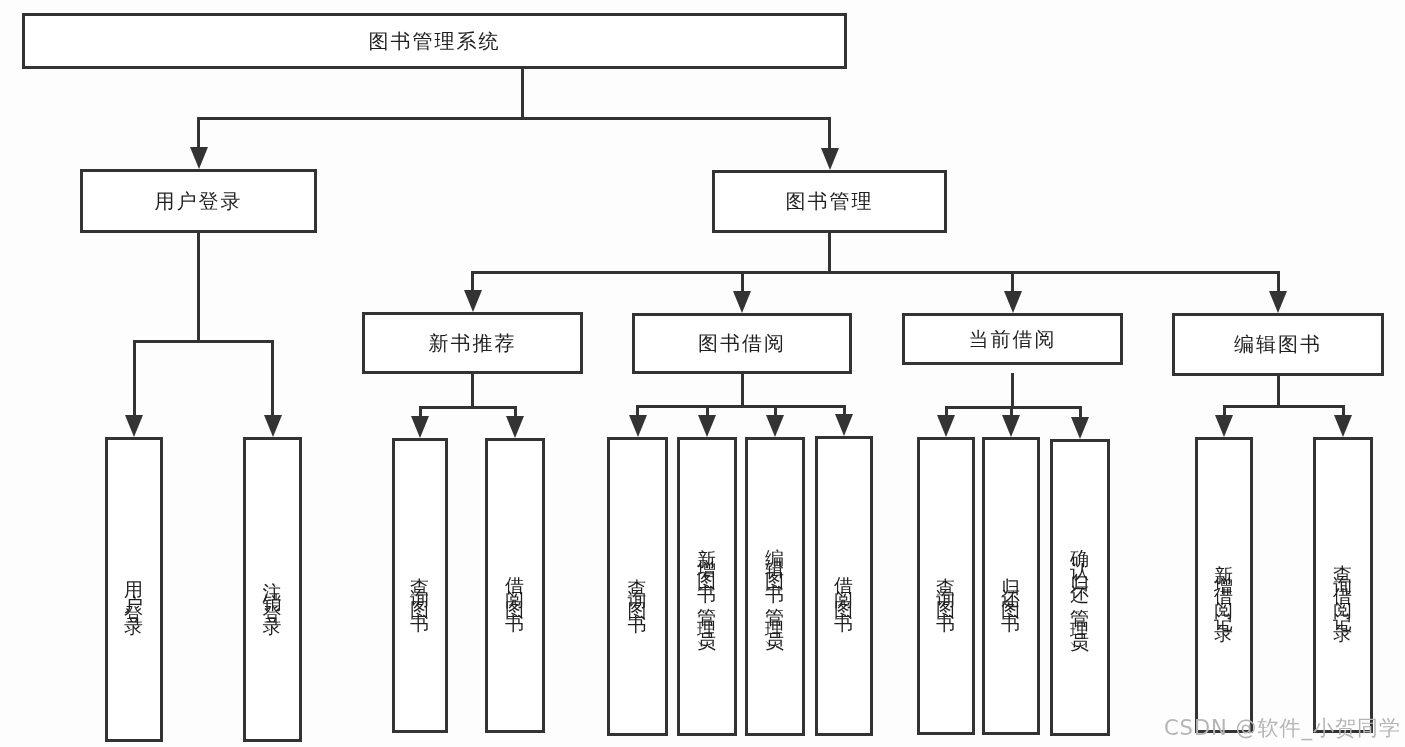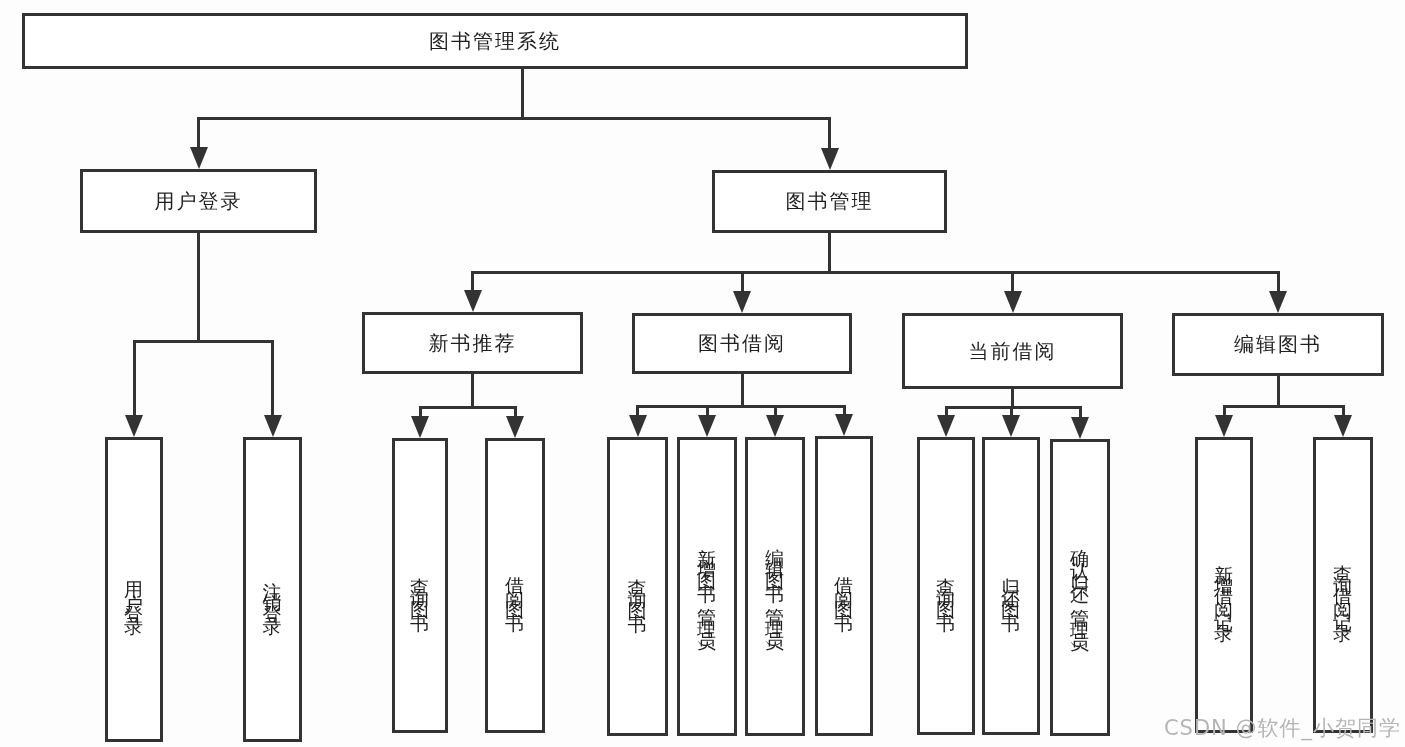--- a/index.html
+++ b/index.html
@@ -58,36 +58,36 @@
     z-index: 5;
     white-space: nowrap;
     margin-left: 11px;
   }
 </style>
 </head>
 <body>
 
 <div class="canvas" style="--line: #333333; --text: #1f1f1f; --box-bg: #ffffff; --canvas-bg: #fdfdfd; --watermark: #b5b5b5;">
   <span class="watermark">CSDN @软件_小贺同学</span>
-<div class="node h" style="left: 22px; top: 13px; width: 946px; height: 56px;">
+<div class="node h" style="left: 22px; top: 13px; width: 825px; height: 56px;">
       <span>图书管理系统</span>
     </div>
     <div class="node h" style="left: 80px; top: 169px; width: 237px; height: 64px;">
       <span>用户登录</span>
     </div>
     <div class="node h" style="left: 712px; top: 170px; width: 235px; height: 63px; justify-content: center;">
       <span>图书管理</span>
     </div>
     <div class="node h" style="left: 632px; top: 313px; width: 220px; height: 61px;">
       <span>图书借阅</span>
     </div>
     <div class="node h" style="left: 362px; top: 312px; width: 221px; height: 62px;">
       <span>新书推荐</span>
     </div>
-    <div class="node h" style="left: 902px; top: 313px; width: 221px; height: 76px;">
+    <div class="node h" style="left: 902px; top: 313px; width: 221px; height: 52px;">
       <span>当前借阅</span>
     </div>
     <div class="node h" style="left: 1172px; top: 313px; width: 212px; height: 63px;">
       <span>编辑图书</span>
     </div>
     <div class="node v" style="left: 105px; top: 437px; width: 58px; height: 305px;">
       <span>用户登录</span>
     </div>
     <div class="node v" style="left: 243px; top: 437px; width: 59px; height: 305px;">
       <span>注销登录</span>

